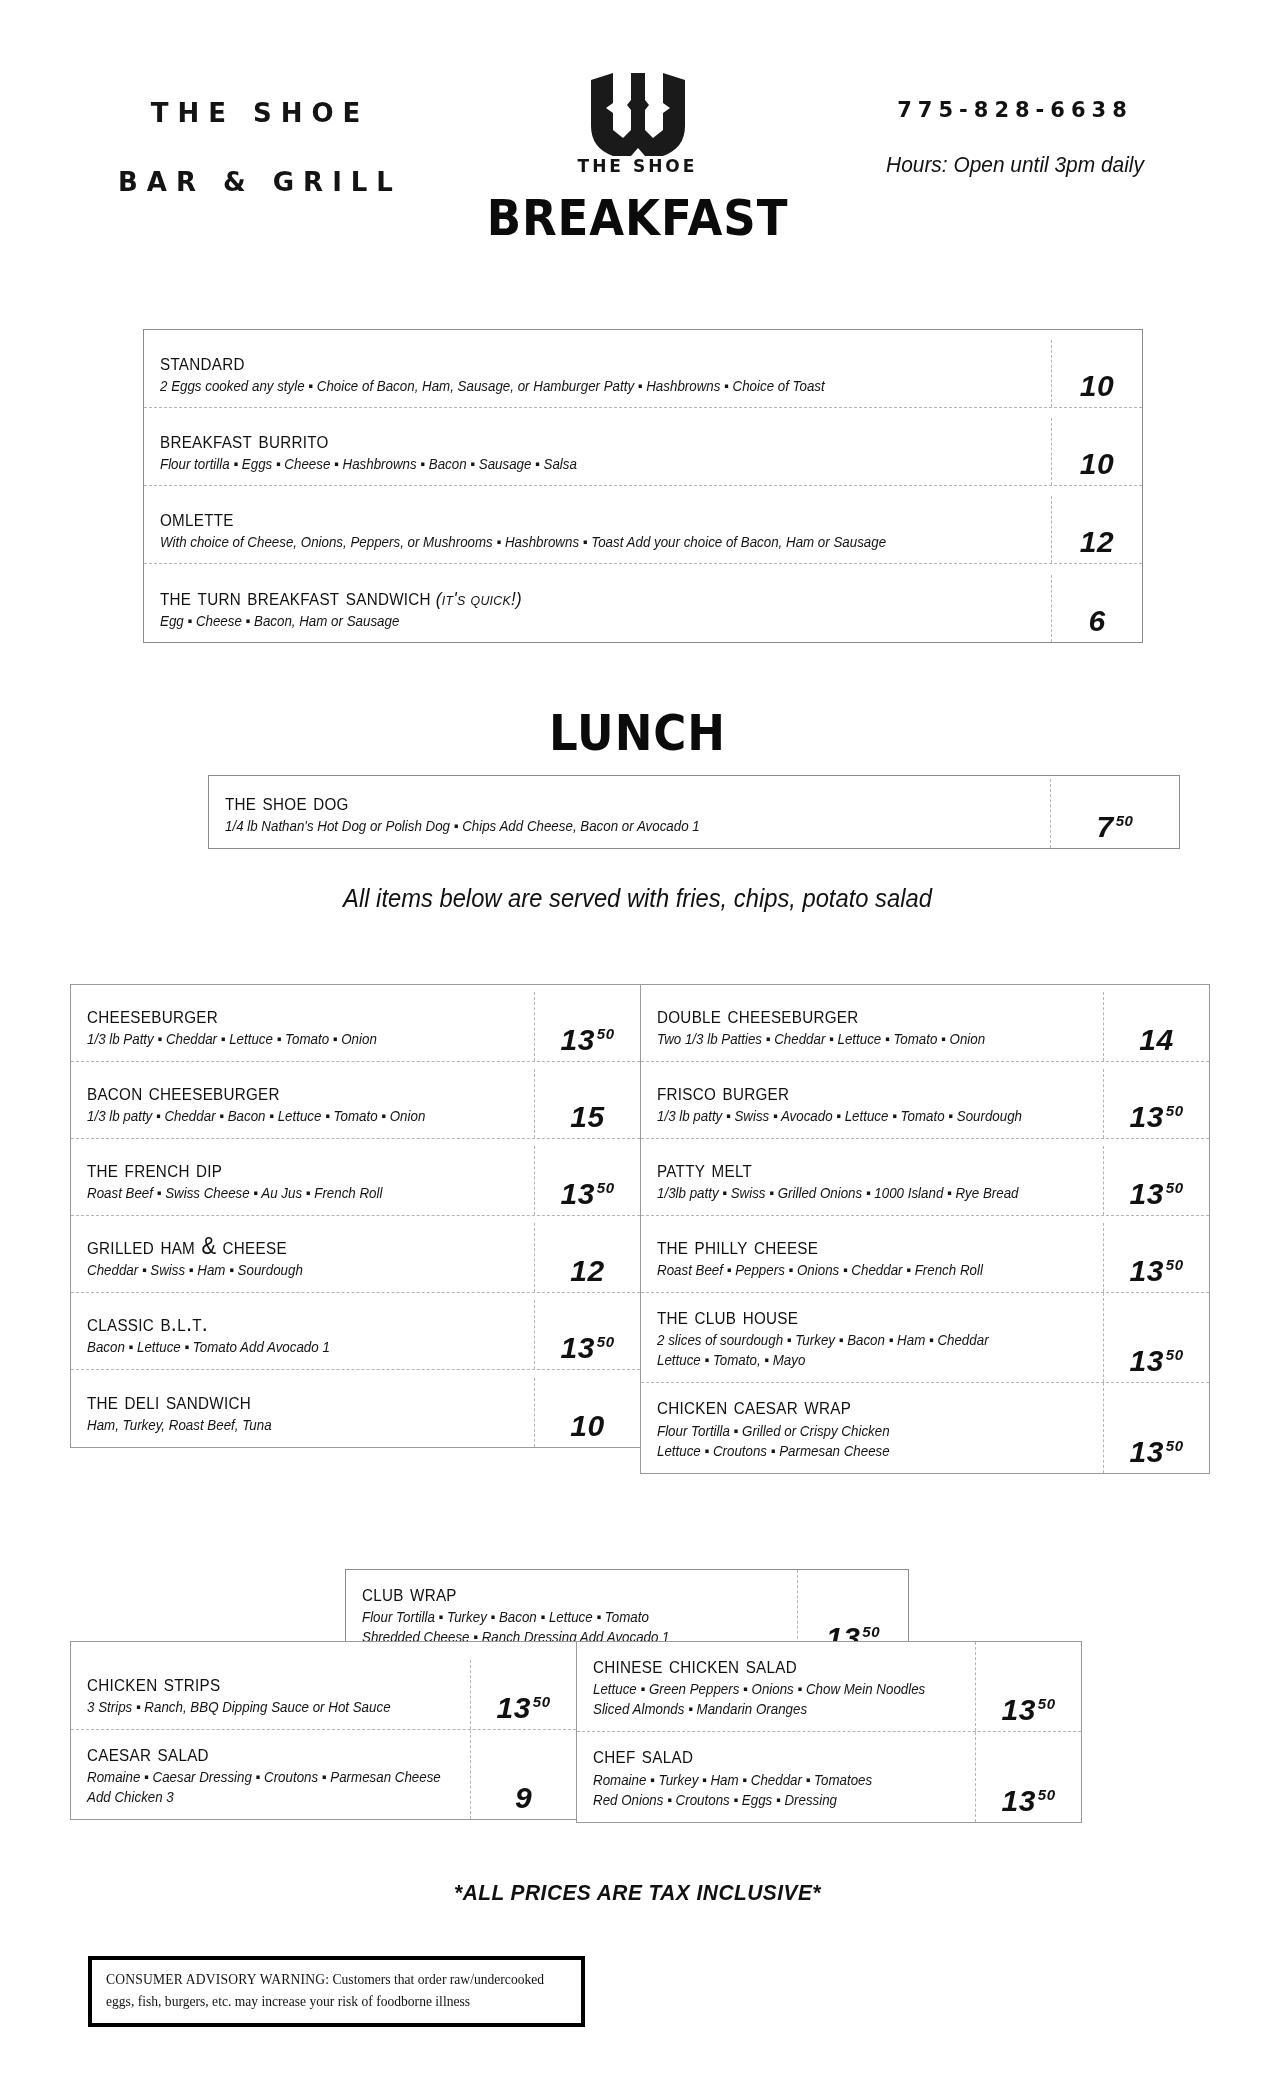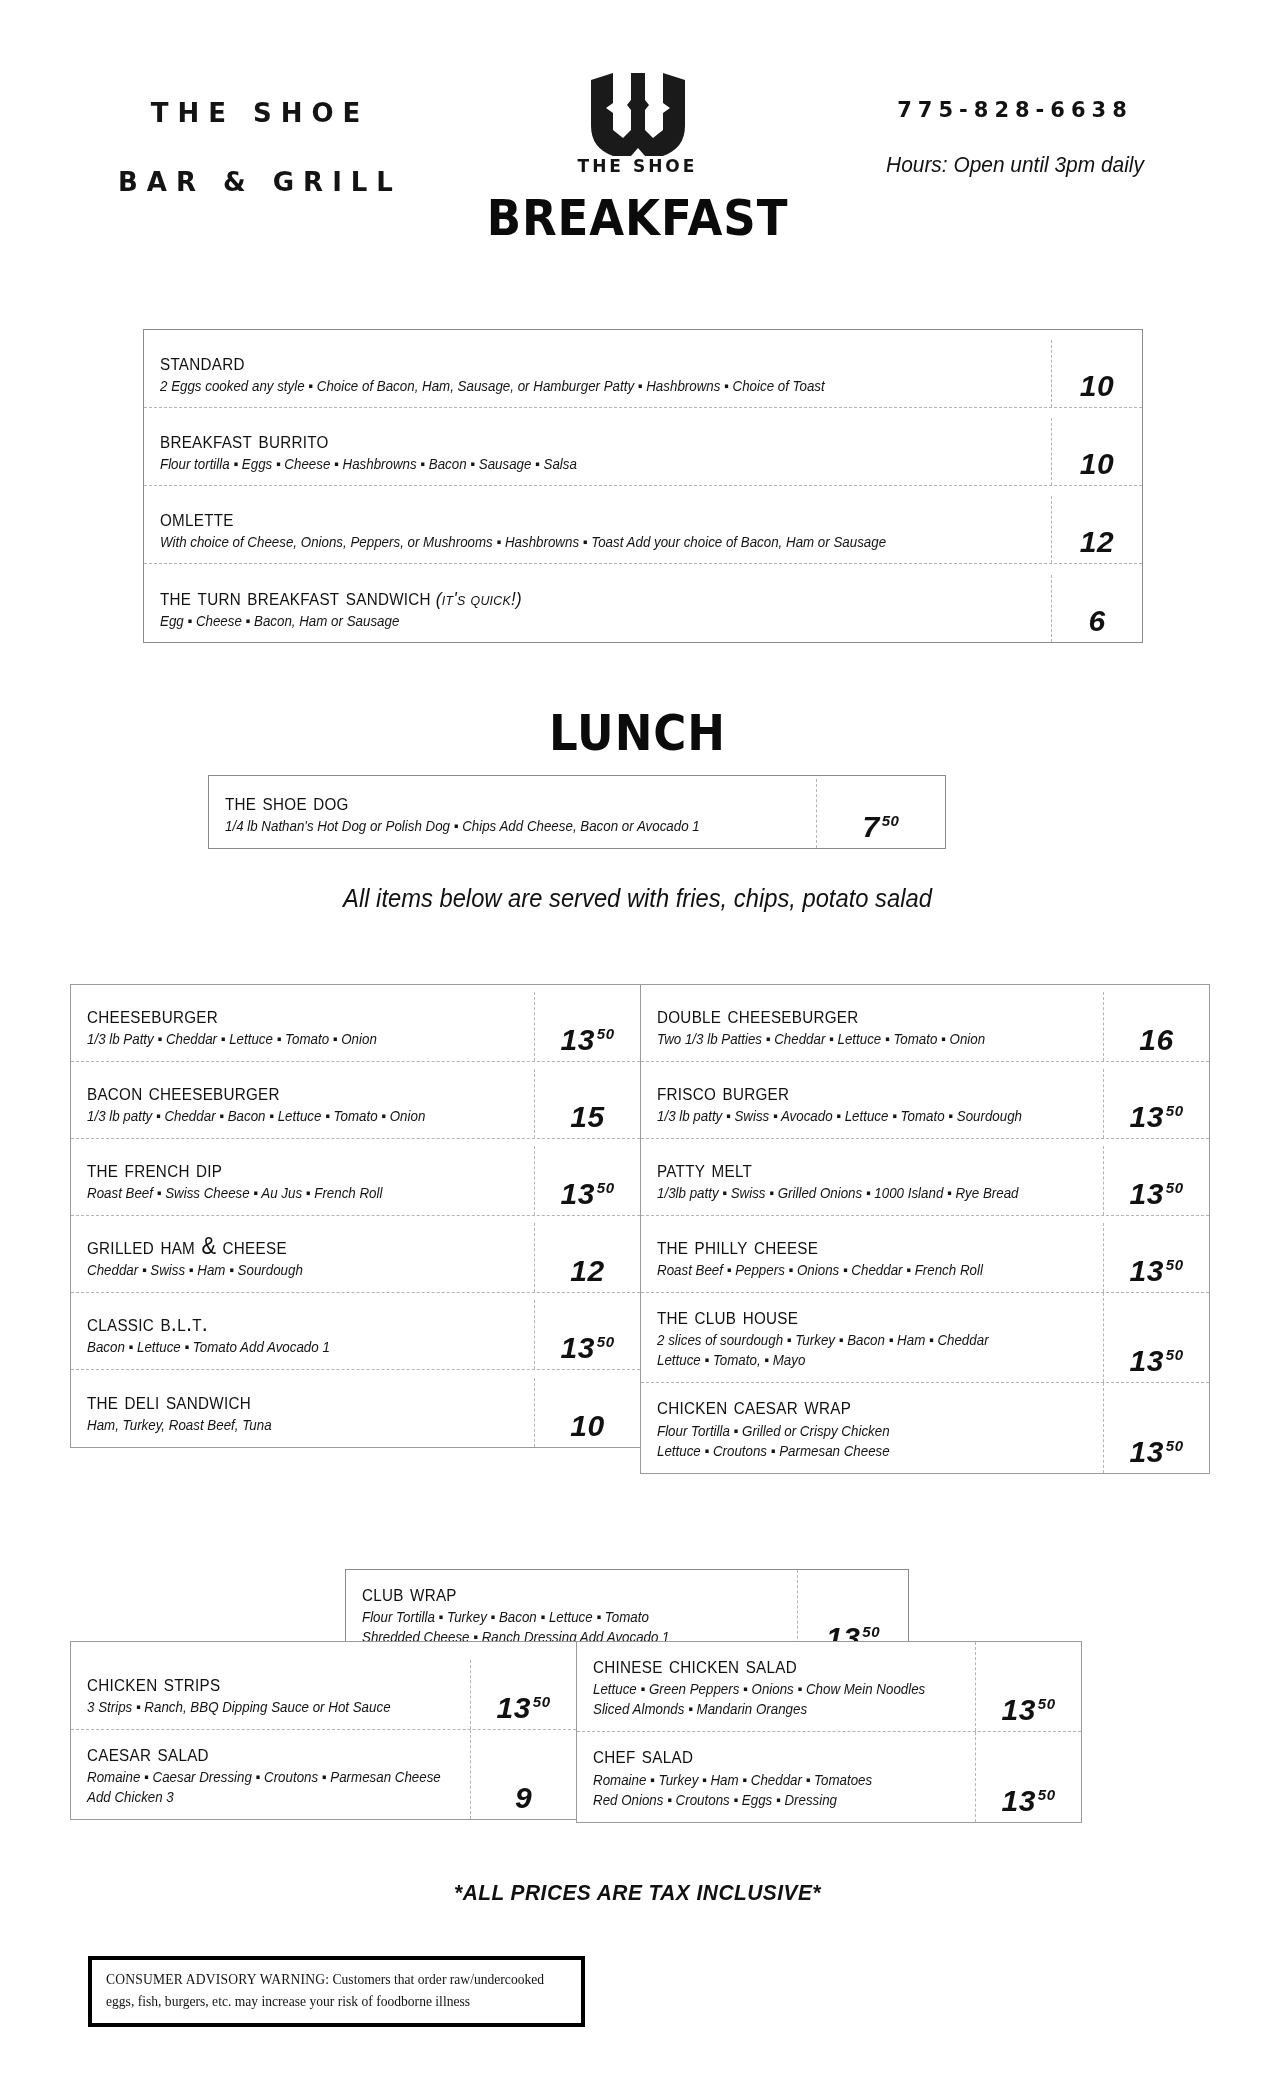--- a/index.html
+++ b/index.html
@@ -168,21 +168,21 @@
   .breakfast-wrap .mrow { min-height: 78px; }
 
   
   .lunch-title { position: absolute; left:0; right:0; top: 705px; }
 
   
   .shoedog-wrap {
     position: absolute;
     left: 208px;
     top: 775px;
-    width: 738px;
+    width: 972px;
   }
   .shoedog-wrap .mcell-price { flex: 0 0 128px; }
   .shoedog-wrap .mrow { min-height: 72px; }
 
   .served-note {
     position: absolute;
     left: 0; right: 0;
     top: 884px;
     text-align: center;
     font-family: "Liberation Sans", sans-serif;
@@ -404,21 +404,21 @@
       </div>
   </div>
   <div class="grid-col right">
     <div class="menu-box" id="right-rows">
         <div class="mrow">
           <div class="mcell-text">
             <div class="item-name">Double  Cheeseburger</div>
             <div class="item-desc">Two 1/3 lb Patties ▪   Cheddar ▪   Lettuce ▪   Tomato ▪   Onion</div>
           </div>
           <div class="mcell-price">
-            <div class="price">16</div>
+            <div class="price">14</div>
           </div>
         </div>
         <div class="mrow">
           <div class="mcell-text">
             <div class="item-name">Frisco Burger</div>
             <div class="item-desc">1/3 lb patty ▪   Swiss ▪   Avocado ▪   Lettuce ▪   Tomato ▪   Sourdough</div>
           </div>
           <div class="mcell-price">
             <div class="price">13<sup>50</sup></div>
           </div>

